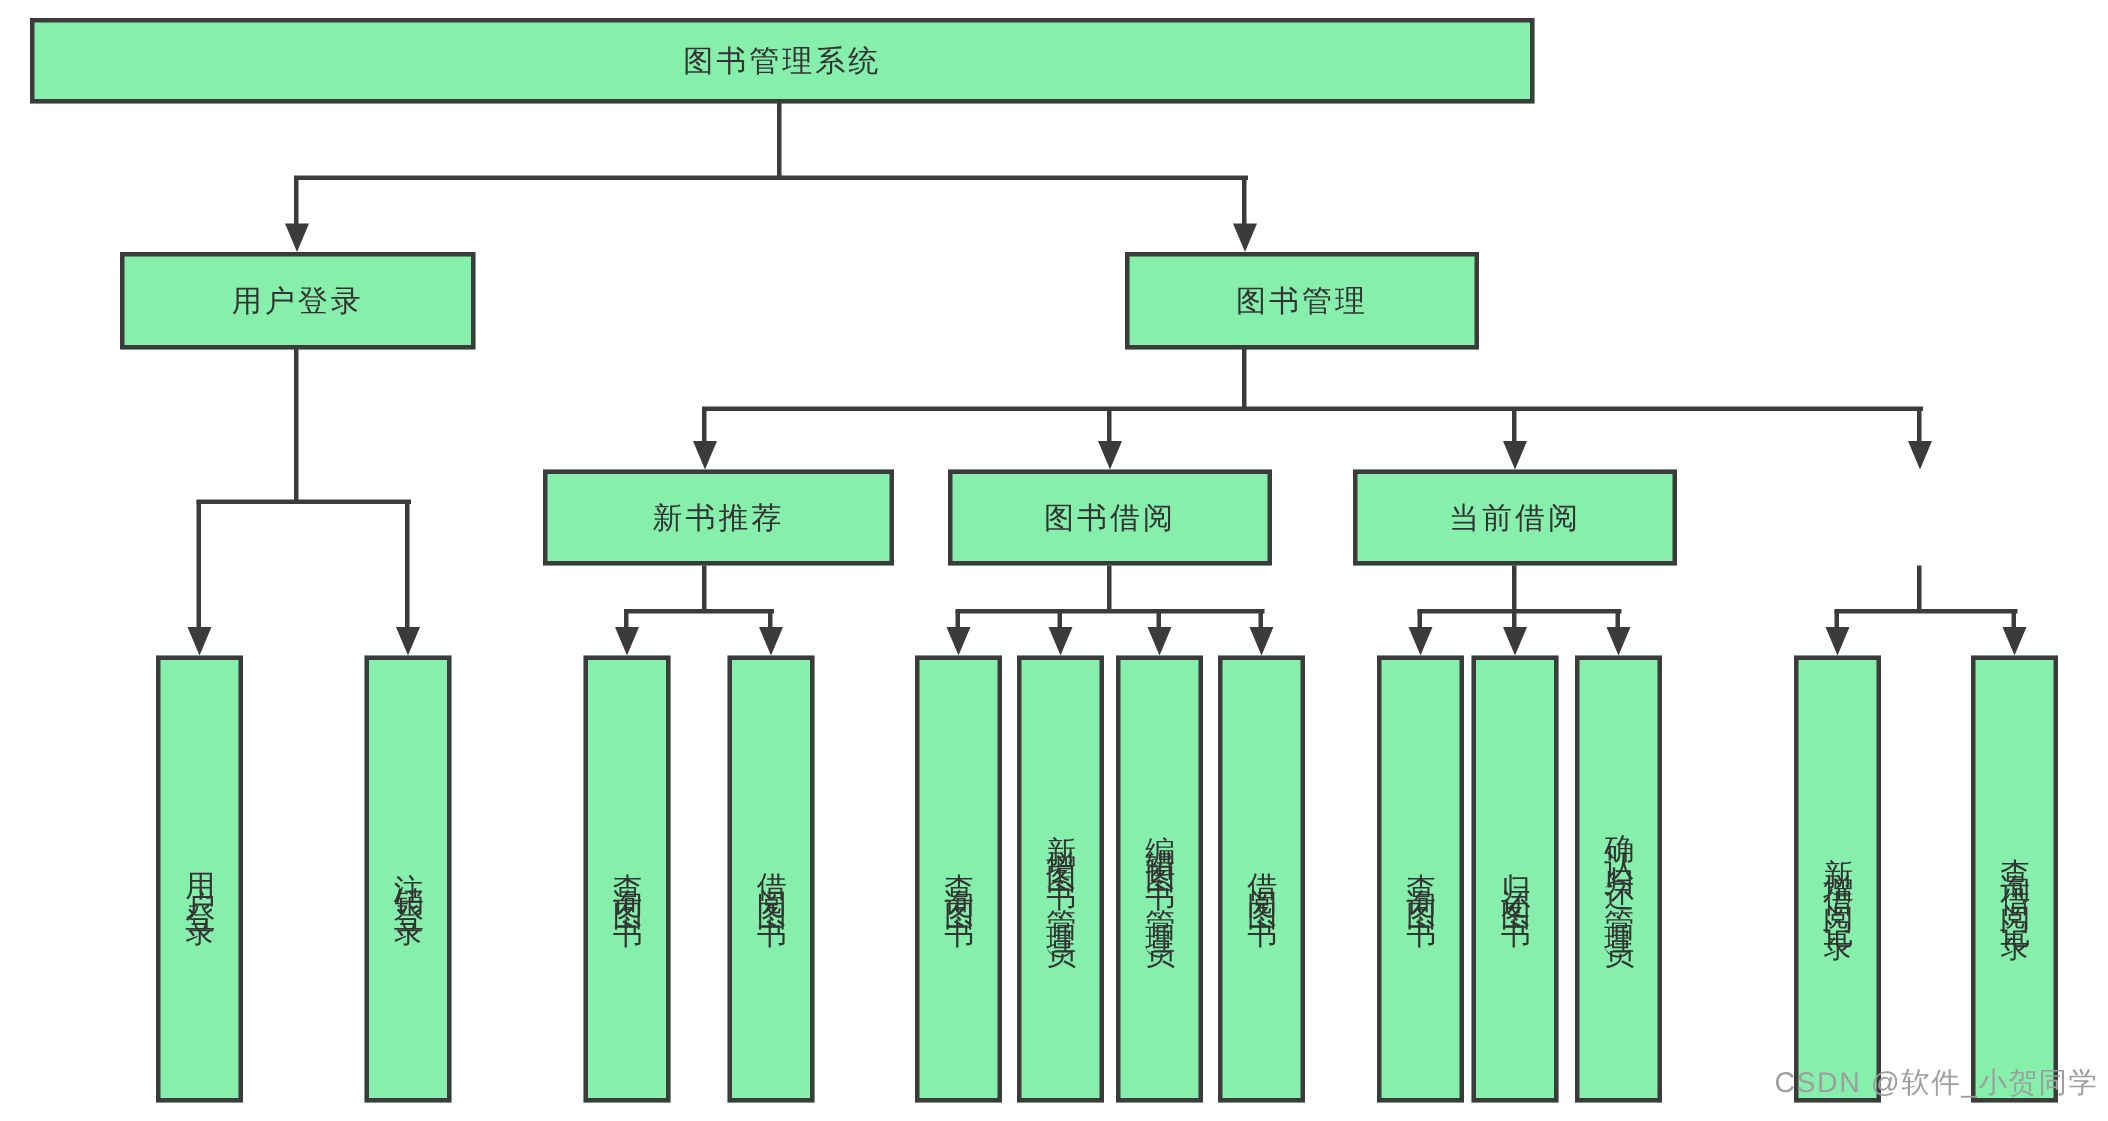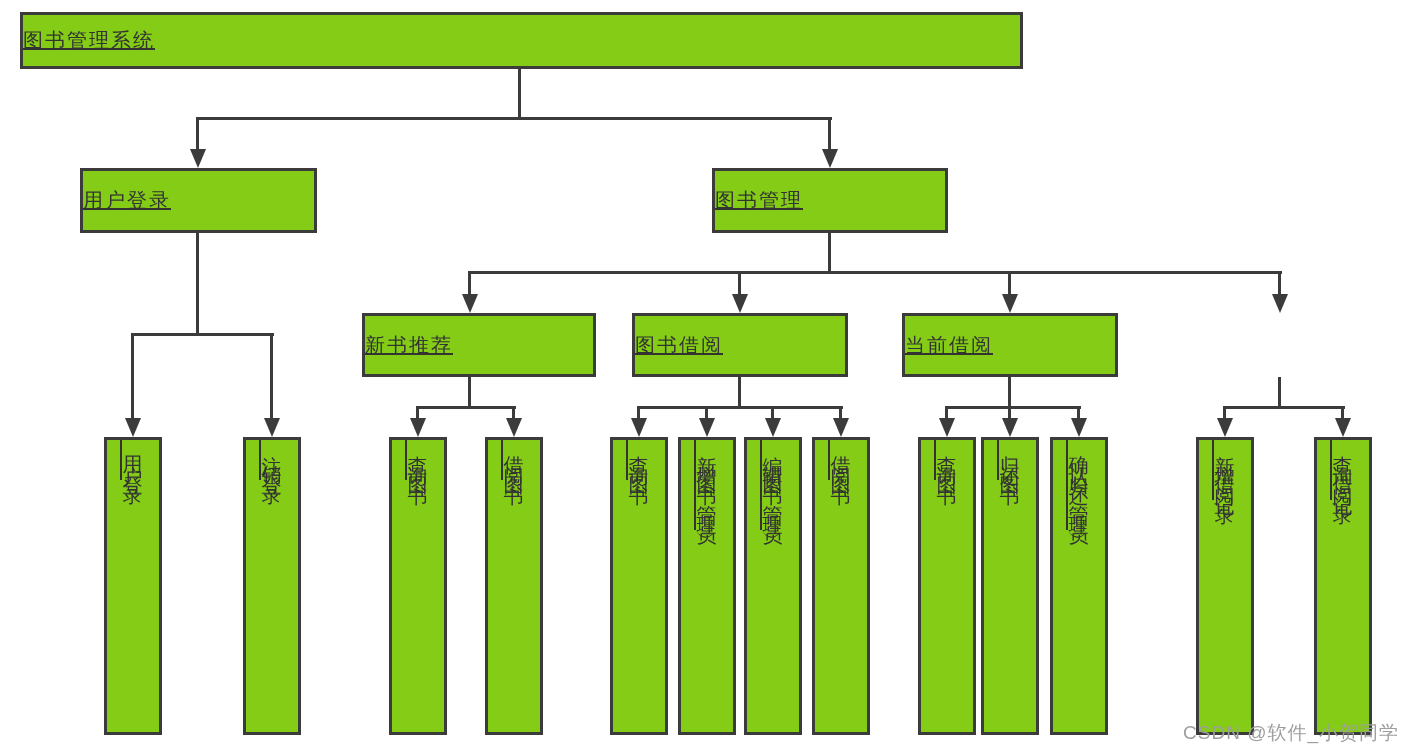--- a/index.html
+++ b/index.html
@@ -2,53 +2,53 @@
 <html><head>
 <meta charset="utf-8">
 <style>
   html,body { margin:0; padding:0; background:#ffffff; }
   .canvas {
     position:relative; width:1405px; height:747px; background:#ffffff;
     font-family:"Liberation Sans","DejaVu Sans",sans-serif; overflow:hidden;
   }
   .box {
     position:absolute; box-sizing:border-box;
-    border:3px solid #3b3b3b; background:#84cc16; color:#333333;
-    display:flex; align-items:center; justify-content:flex-start;text-decoration:underline;
+    border:3px solid #3b3b3b; background:#86efac; color:#333333;
+    display:flex; align-items:center; justify-content:center;
   }
   .box.h { font-size:20px; letter-spacing:2px; }
   .box.v {
     writing-mode:vertical-rl; text-orientation:mixed;
     font-size:20px; letter-spacing:10px; line-height:1;
   }
   .v-line { position:absolute; width:3px; background:#3b3b3b; }
   .h-line { position:absolute; height:3px; background:#3b3b3b; }
   .arrow {
     position:absolute; width:0; height:0;
     border-left:8px solid transparent; border-right:8px solid transparent;
     border-top:19px solid #3b3b3b;
   }
   .watermark {
-    position:absolute; right:6px; bottom:1px;
+    position:absolute; right:6px; bottom:12px;
     font-size:19px; color:#9e9e9e; letter-spacing:1px; z-index:5;text-align:right;
   }
 </style>
 </head>
 <body>
 
 <div class="canvas">
 
   <div class="box h" style="left:20px;top:12px;width:1003px;height:57px">
     <span>图书管理系统</span>
   </div>
 
   <div class="box h" style="left:80px;top:168px;width:237px;height:65px">
     <span>用户登录</span>
   </div>
-  <div class="box h" style="left:712px;top:168px;width:236px;height:65px">
+  <div class="box h" style="left:750px;top:168px;width:236px;height:65px">
     <span>图书管理</span>
   </div>
 
   <div class="box h" style="left:362px;top:313px;width:234px;height:64px">
     <span>新书推荐</span>
   </div>
   <div class="box h" style="left:632px;top:313px;width:216px;height:64px">
     <span>图书借阅</span>
   </div>
   <div class="box h" style="left:902px;top:313px;width:216px;height:64px">

